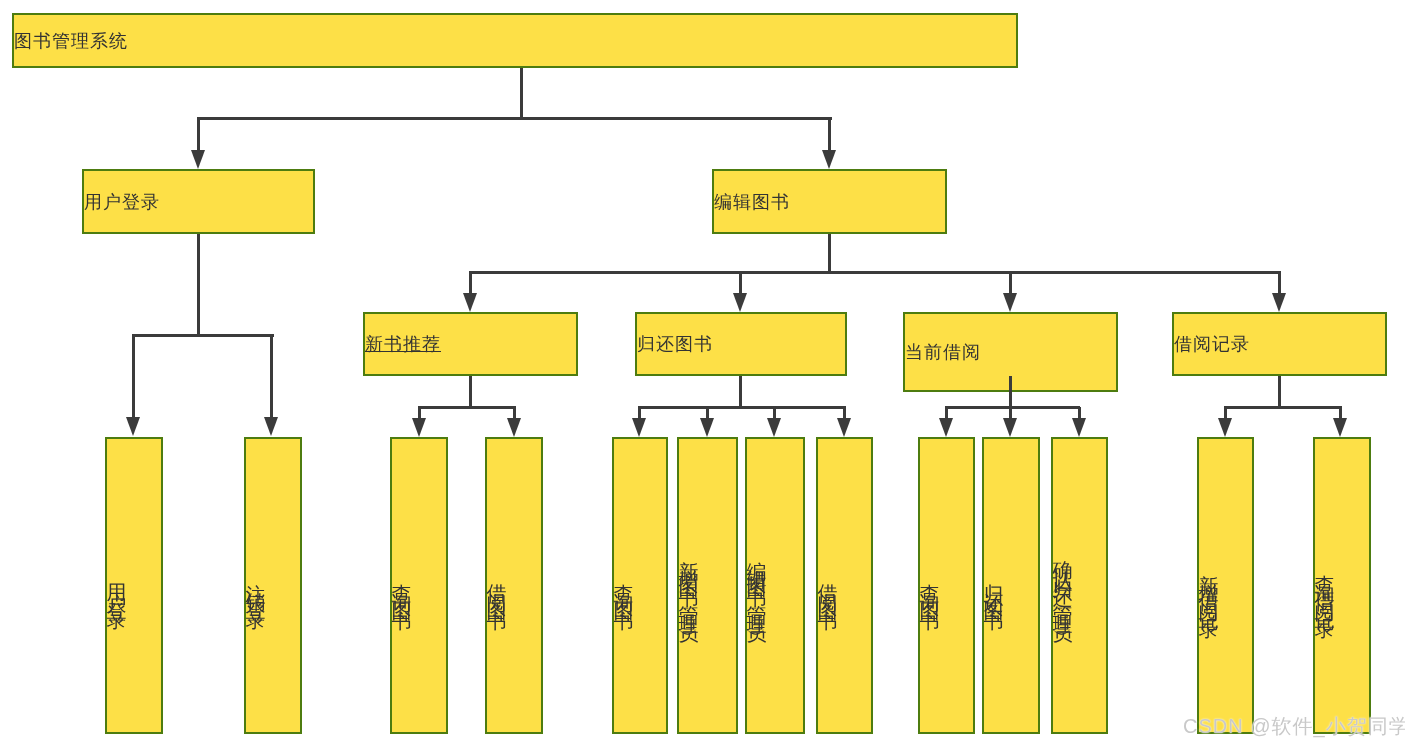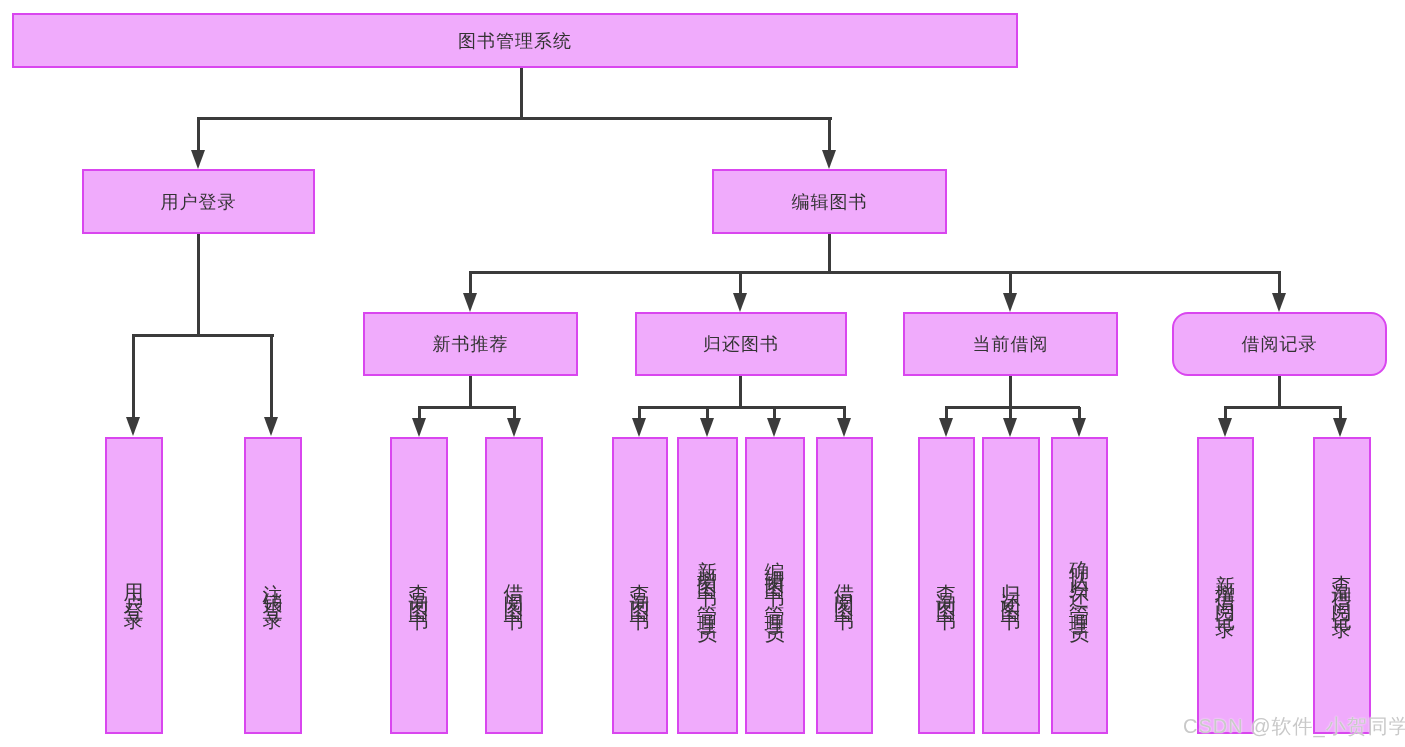--- a/index.html
+++ b/index.html
@@ -2,23 +2,23 @@
 <html><head>
 <meta charset="utf-8">
 <style>
   html,body{margin:0;padding:0;}
   body{
     width:1405px;height:747px;position:relative;background:#ffffff;
     font-family:"Liberation Sans","DejaVu Sans",sans-serif;
     overflow:hidden;color:#2f2f2f;
   }
   .box{
-    position:absolute;box-sizing:border-box;background:#f0abfc;
-    border:2px solid #d946ef;
-    display:flex;align-items:center;justify-content:center;
+    position:absolute;box-sizing:border-box;background:#fde047;
+    border:2px solid #4d7c0f;
+    display:flex;align-items:center;
     color:#333;
   }
   .hbox{font-size:18px;letter-spacing:1px;}
   .vbox span{
     writing-mode:vertical-rl;text-orientation:mixed;
     font-size:20px;letter-spacing:9px;line-height:1;
     white-space:nowrap;
   }
   .line{position:absolute;background:#3b3b3b;}
   .ah{
@@ -40,33 +40,33 @@
 </div>
 
 <div class="box hbox" style="left:82px;top:169px;width:233px;height:65px;">
   <span>用户登录</span>
 </div>
 
 <div class="box hbox" style="left:712px;top:169px;width:235px;height:65px;">
   <span>编辑图书</span>
 </div>
 
-<div class="box hbox" style="left:363px;top:312px;width:215px;height:64px;">
+<div class="box hbox" style="left:363px;top:312px;width:215px;height:64px;text-decoration:underline;">
   <span>新书推荐</span>
 </div>
 
 <div class="box hbox" style="left:635px;top:312px;width:212px;height:64px;">
   <span>归还图书</span>
 </div>
 
-<div class="box hbox" style="left:903px;top:312px;width:215px;height:64px;">
+<div class="box hbox" style="left:903px;top:312px;width:215px;height:80px;">
   <span>当前借阅</span>
 </div>
 
-<div class="box hbox" style="left:1172px;top:312px;width:215px;height:64px;border-radius:16px;">
+<div class="box hbox" style="left:1172px;top:312px;width:215px;height:64px;">
   <span>借阅记录</span>
 </div>
 
 <div class="box vbox" style="left:105px;top:437px;width:58px;height:297px;">
   <span>用户登录</span>
 </div>
 
 <div class="box vbox" style="left:244px;top:437px;width:58px;height:297px;">
   <span>注销登录</span>
 </div>

